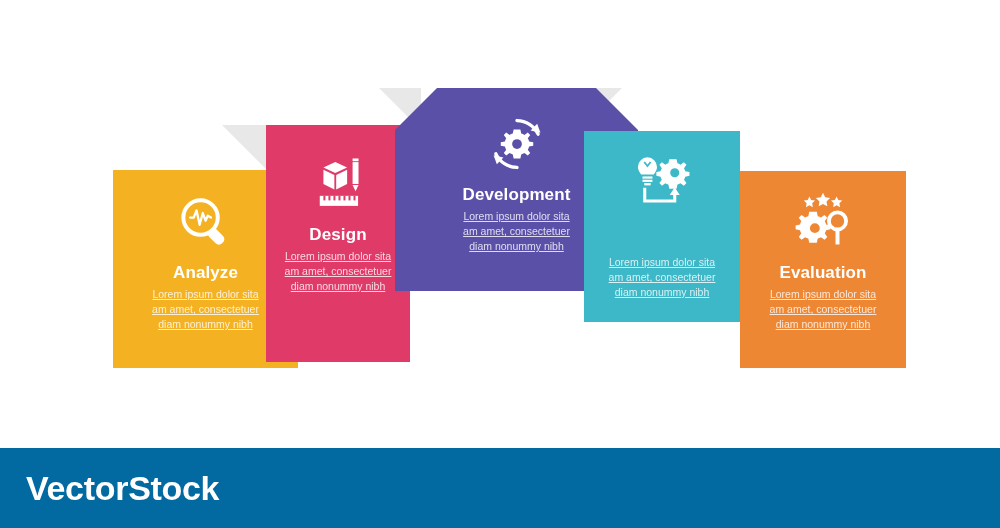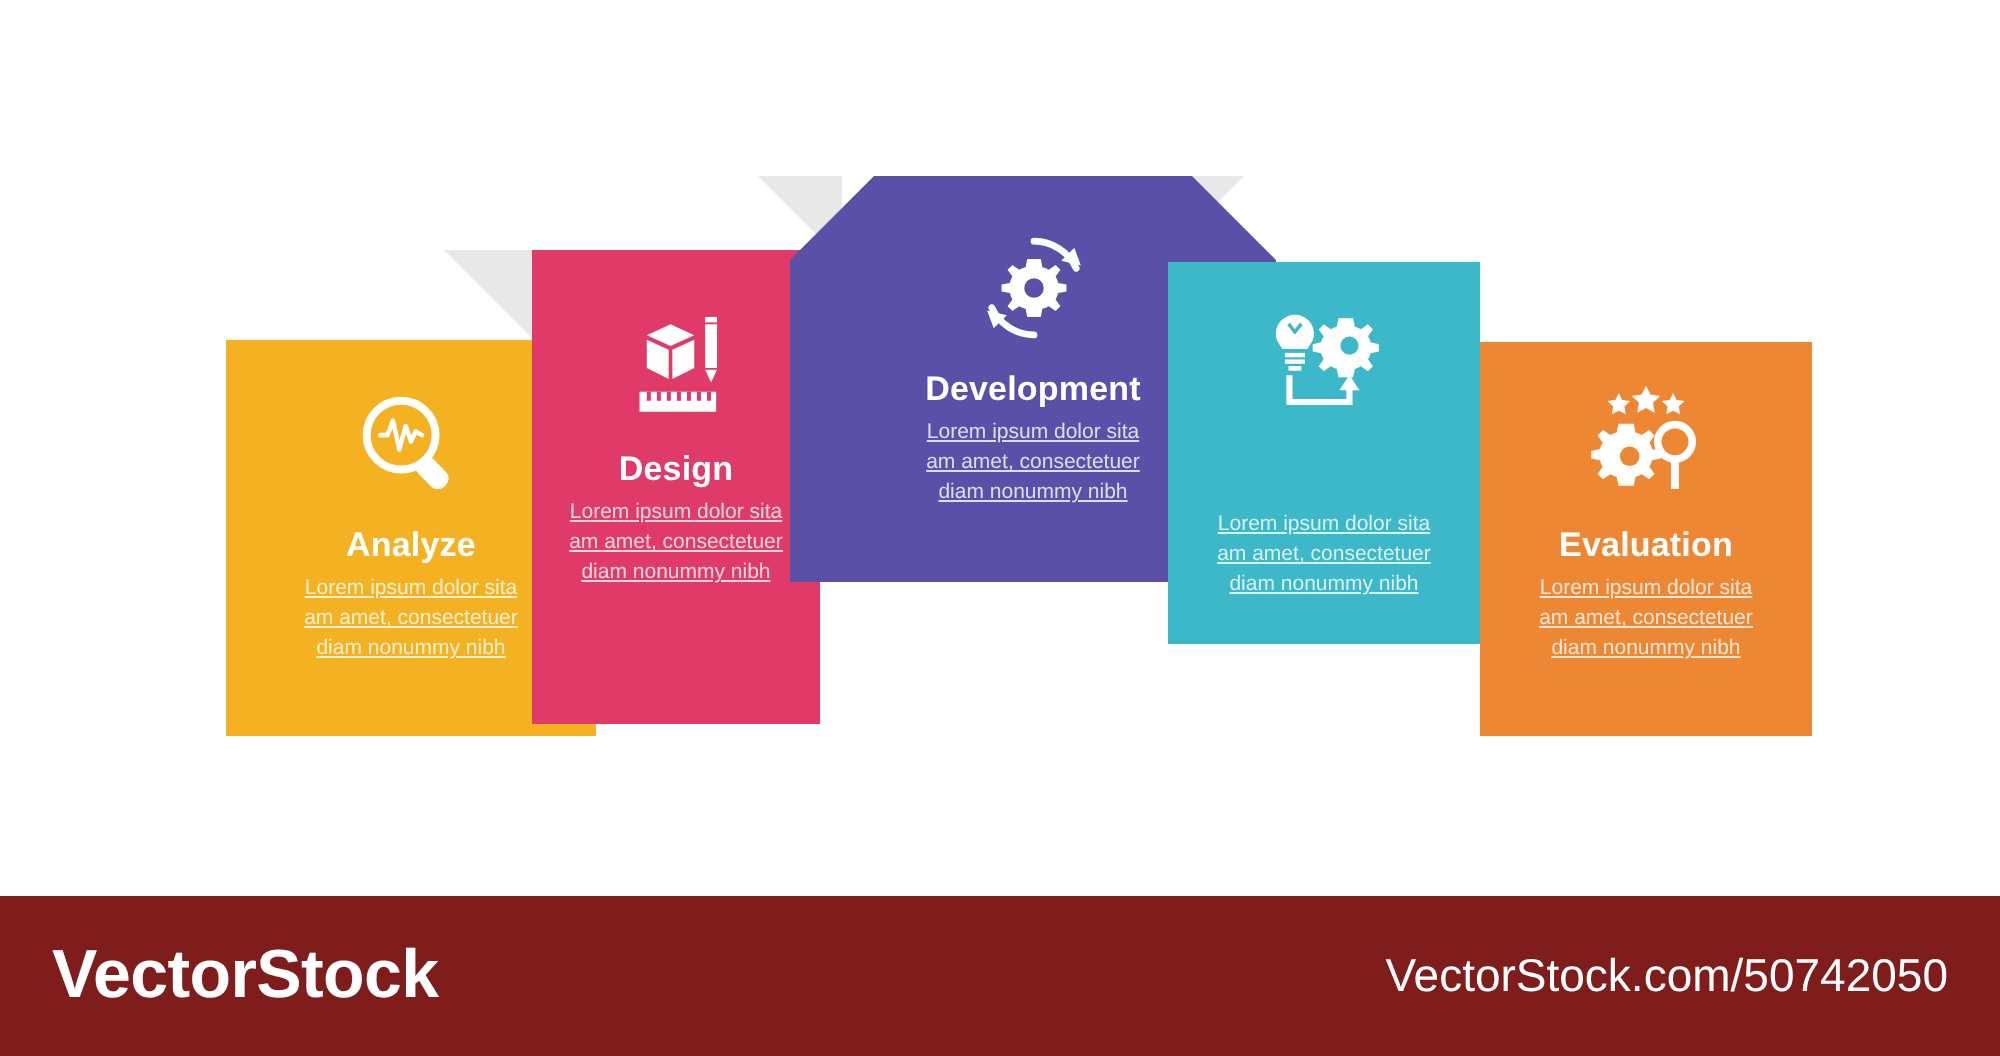--- a/index.html
+++ b/index.html
@@ -16,21 +16,21 @@
   .ico{position:absolute;left:0;width:100%;display:flex;justify-content:center;align-items:center;}
   .ico svg{display:block;}
 
   .title{position:absolute;left:0;width:100%;text-align:center;color:#ffffff;
          font-size:17px;font-weight:bold;letter-spacing:.1px;}
   .desc{position:absolute;left:0;width:100%;text-align:center;
         font-size:10.5px;line-height:15px;color:rgba(255,255,255,.80);padding:0 14px;box-sizing:border-box;text-decoration:underline;}
   .desc span{display:block;}
 
   
-  #footer{position:absolute;left:0;top:448px;width:1000px;height:80px;background:#7f1d1d;}
+  #footer{position:absolute;left:0;top:448px;width:1000px;height:80px;background:#0369a1;}
   #brand{position:absolute;left:26px;top:50%;transform:translateY(-50%);color:#fff;
          font-size:34px;font-weight:bold;letter-spacing:-.3px;font-family:"Liberation Sans",sans-serif;}
   #srcurl{position:absolute;right:26px;top:50%;transform:translateY(-50%);color:#fff;
           font-size:23px;font-family:"Liberation Sans",sans-serif;}
 </style>
 </head>
 <body>
 
 <div id="stage">
 
@@ -160,16 +160,15 @@
         <span>Lorem ipsum dolor sita</span>
         <span>am amet, consectetuer</span>
         <span>diam nonummy  nibh</span>
       </div>
     </div>
 
   </div>
 
   <div id="footer">
     <div id="brand">VectorStock</div>
-    <div id="srcurl">VectorStock.com/50742050</div>
   </div>
 
 </div>
 
 </body></html>

